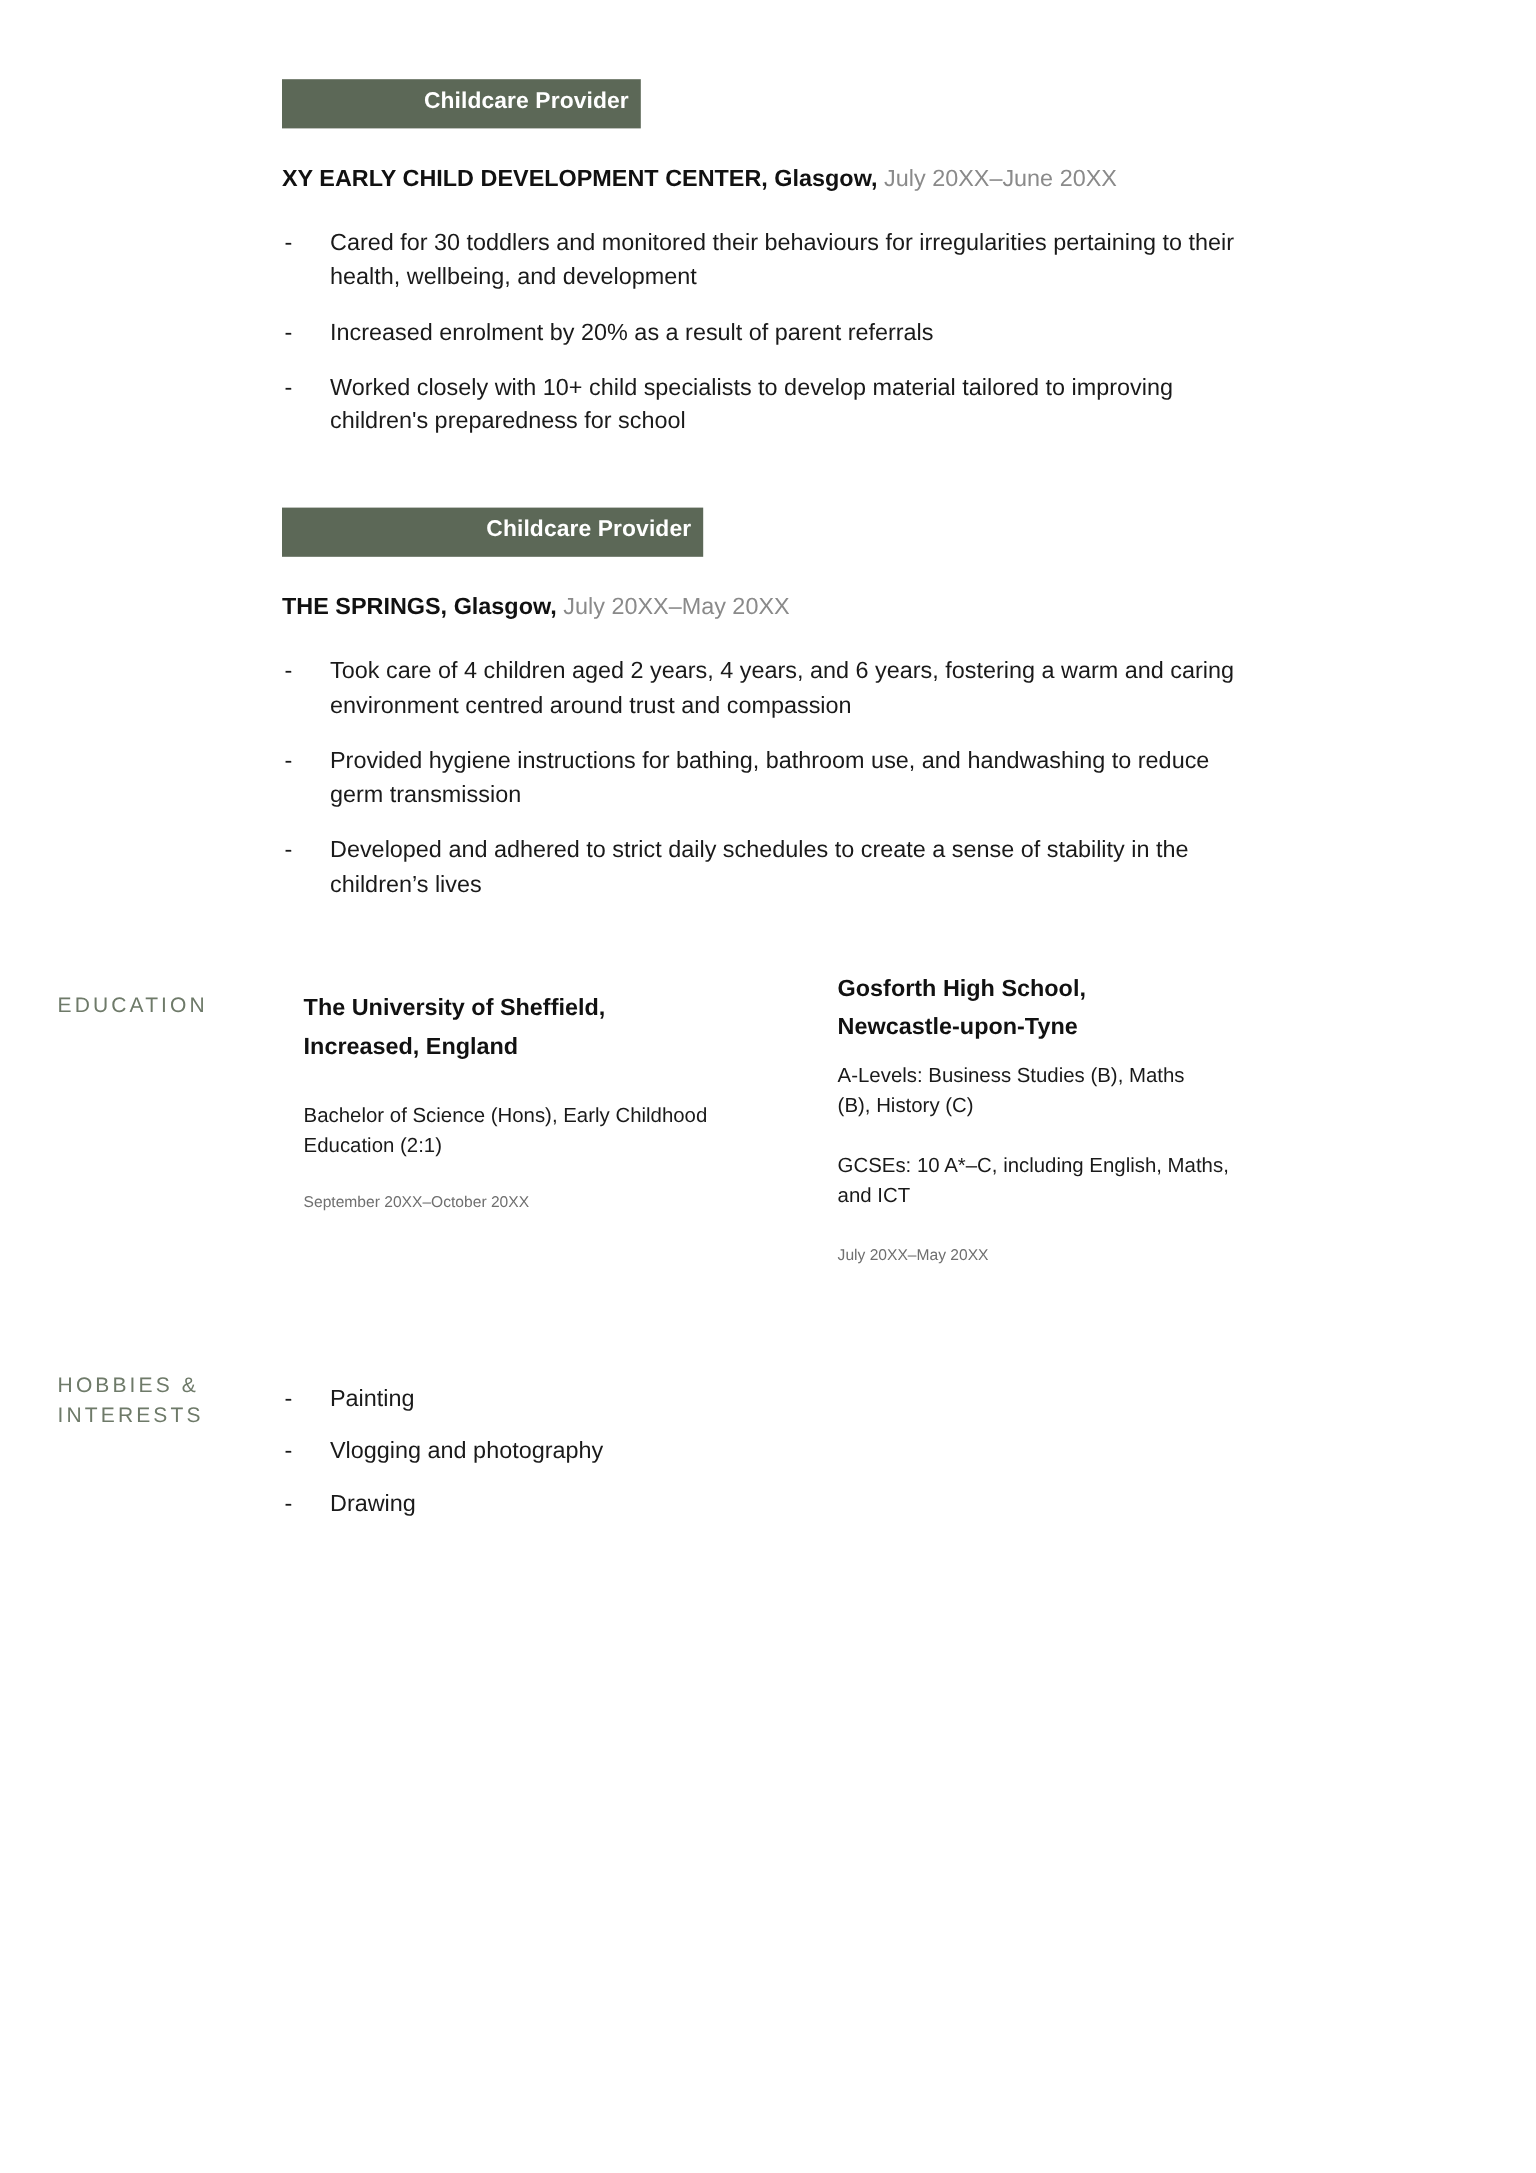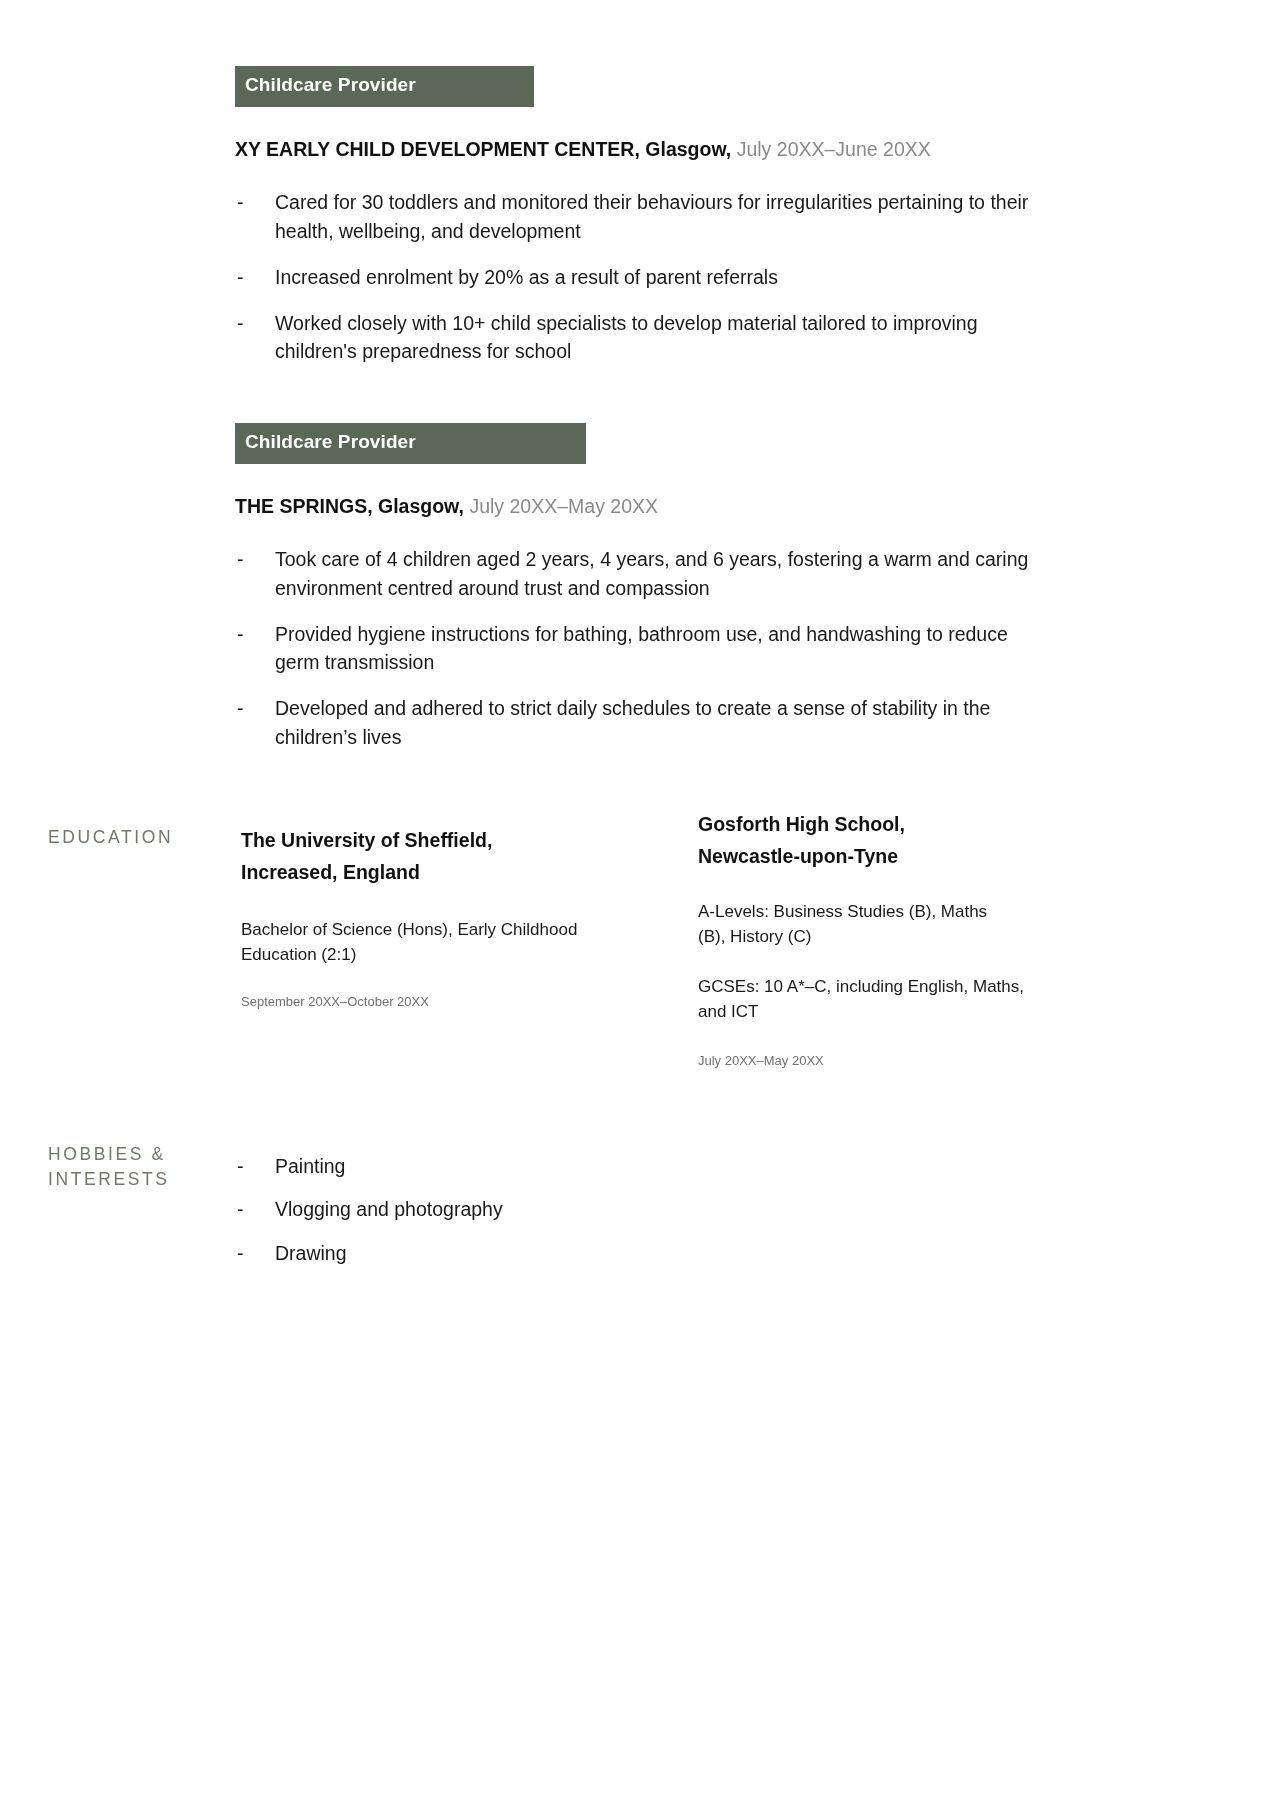--- a/index.html
+++ b/index.html
@@ -22,21 +22,21 @@
     background: #ffffff;
   }
 
   
   .job-bar {
     background: #5c6857;
     color: #ffffff;
     font-weight: bold;
     font-size: 19px;
     letter-spacing: 0.1px;
-    text-align: left;
+    text-align: right;
     padding: 9px 10px 11px 10px;
     box-sizing: border-box;
     line-height: 1.1;
   }
 
   .job-meta {
     font-size: 19.5px;
     line-height: 1.25;
     color: #1a1a1a;
     white-space: nowrap;
@@ -152,35 +152,35 @@
       </li>
       <li>
         <span class="dash">-</span>
         <span>Developed and adhered to strict daily schedules to create a sense of stability in the children’s lives</span>
       </li>
     </ul>
   </div>
 
   <div class="rail-label" style="top:825px;">EDUCATION</div>
 
-  <div class="abs" style="left:241px; top:825px; width:420px;">
+  <div class="abs" style="left:253px; top:825px; width:420px;">
     <div class="edu-col-title">
       <div>The University of Sheffield,</div>
       <div>Increased, England</div>
     </div>
     <div class="edu-col-body" style="margin-top:30px; width:405px;">Bachelor of Science (Hons), Early Childhood Education (2:1)</div>
     <div class="edu-col-dates" style="margin-top:26px;">September 20XX–October 20XX</div>
   </div>
 
   <div class="abs" style="left:698px; top:809px; width:340px;">
     <div class="edu-col-title">
       <div>Gosforth High School,</div>
       <div>Newcastle-upon-Tyne</div>
     </div>
-    <div class="edu-col-body" style="margin-top:28px; width:320px;">A-Levels: Business Studies (B), Maths (B), History (C)</div>
+    <div class="edu-col-body" style="margin-top:13px; width:320px;">A-Levels: Business Studies (B), Maths (B), History (C)</div>
     <div class="edu-col-body" style="margin-top:26px; width:330px;">GCSEs: 10 A*–C, including English, Maths, and ICT</div>
     <div class="edu-col-dates" style="margin-top:27px;">July 20XX–May 20XX</div>
   </div>
 
   <div class="rail-label" style="top:1142px;">
     <div>HOBBIES &amp;</div>
     <div>INTERESTS</div>
   </div>
 
   <div class="abs" style="left:235px; top:1152px; width:600px;">

